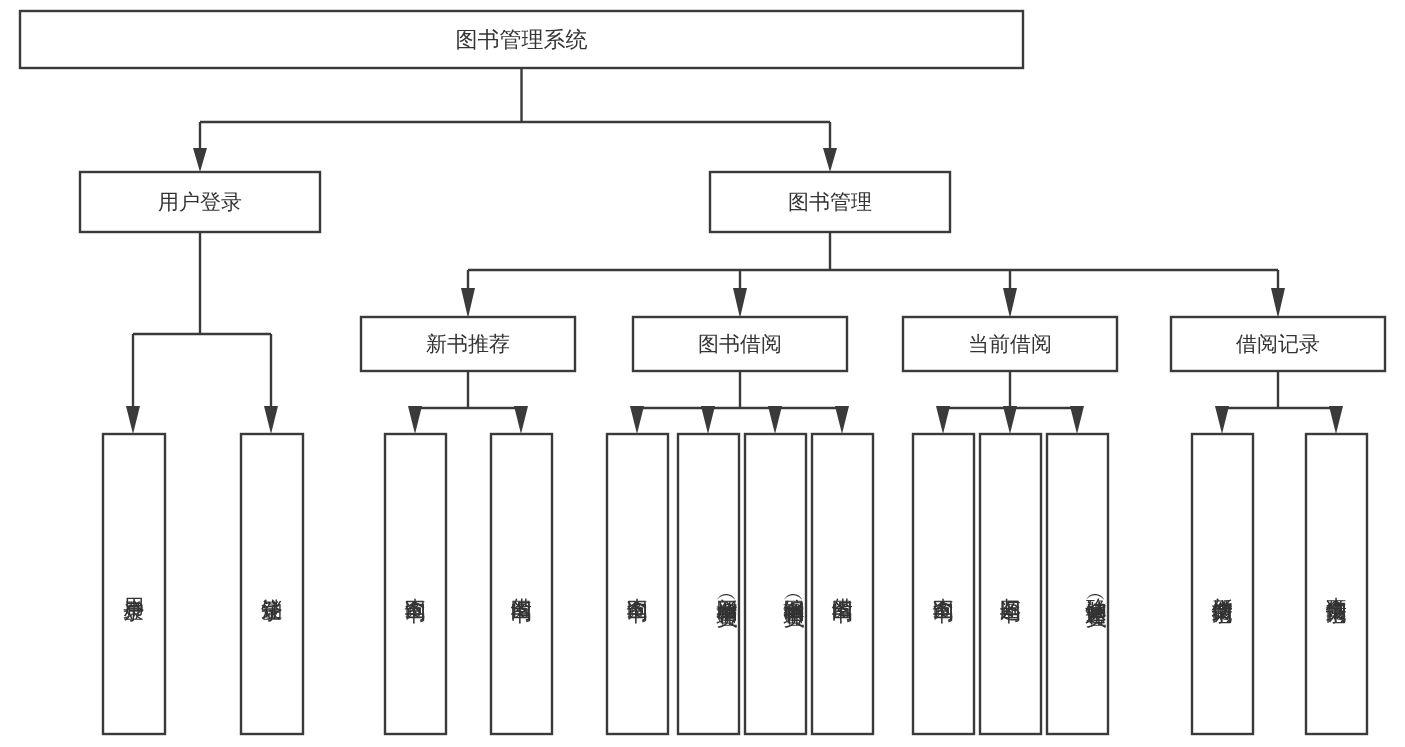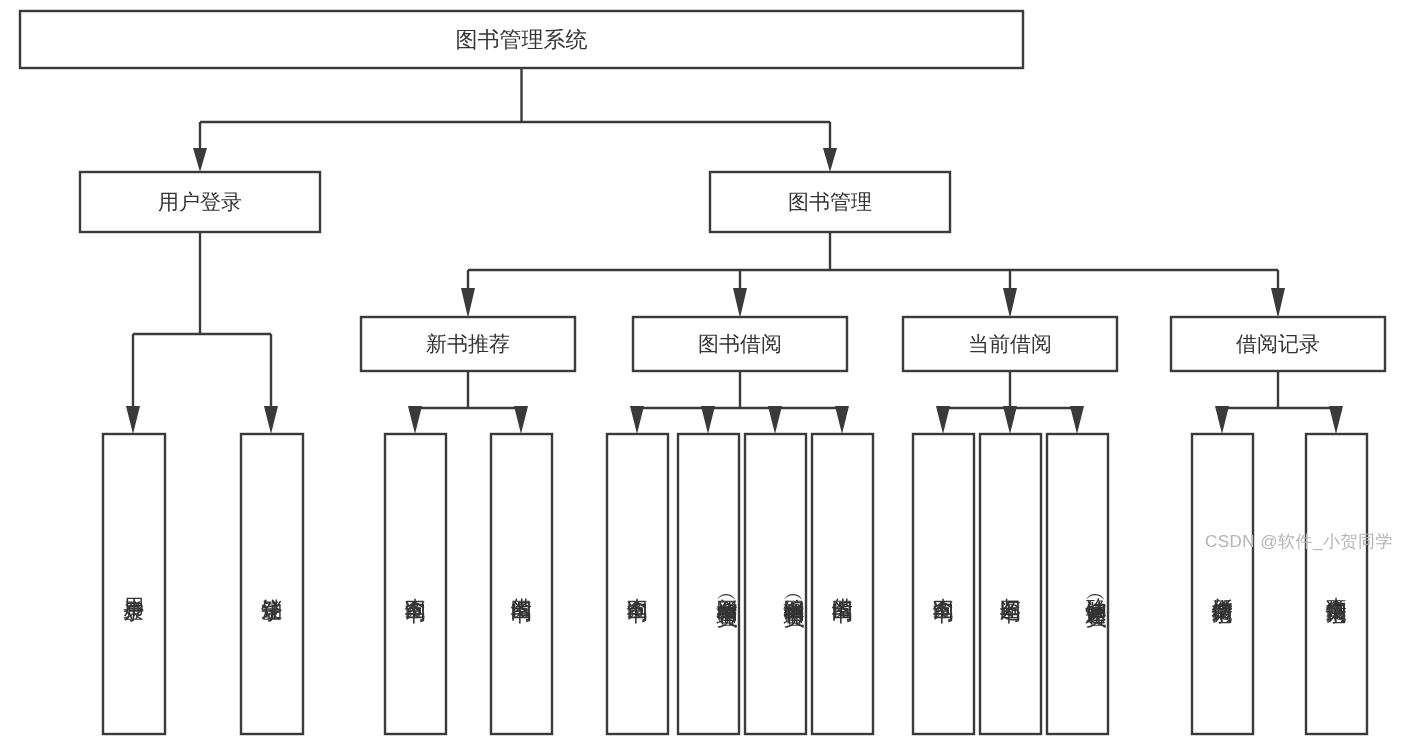--- a/index.html
+++ b/index.html
@@ -215,15 +215,14 @@
   <div class="leaf-label-wrap" style="left:745px; top:434px; width:61px; height:300px; align-items:flex-start; padding-top:8px; box-sizing:border-box;">编辑图书（管理员）</div>
   <div class="leaf-label-wrap" style="left:812px; top:434px; width:61px; height:300px;">借阅图书</div>
 
   <div class="leaf-label-wrap" style="left:913px; top:434px; width:61px; height:300px;">查询图书</div>
   <div class="leaf-label-wrap" style="left:980px; top:434px; width:61px; height:300px;">归还图书</div>
   <div class="leaf-label-wrap" style="left:1047px; top:434px; width:61px; height:300px; align-items:flex-start; padding-top:8px; box-sizing:border-box;">确认归还（管理员）</div>
 
   <div class="leaf-label-wrap" style="left:1192px; top:434px; width:61px; height:300px;">新增借阅记录</div>
   <div class="leaf-label-wrap" style="left:1306px; top:434px; width:61px; height:300px;">查询借阅记录</div>
 
-  <div class="watermark">CSDN @软件_小贺同学</div>
 
 </div>
 
 </body></html>

